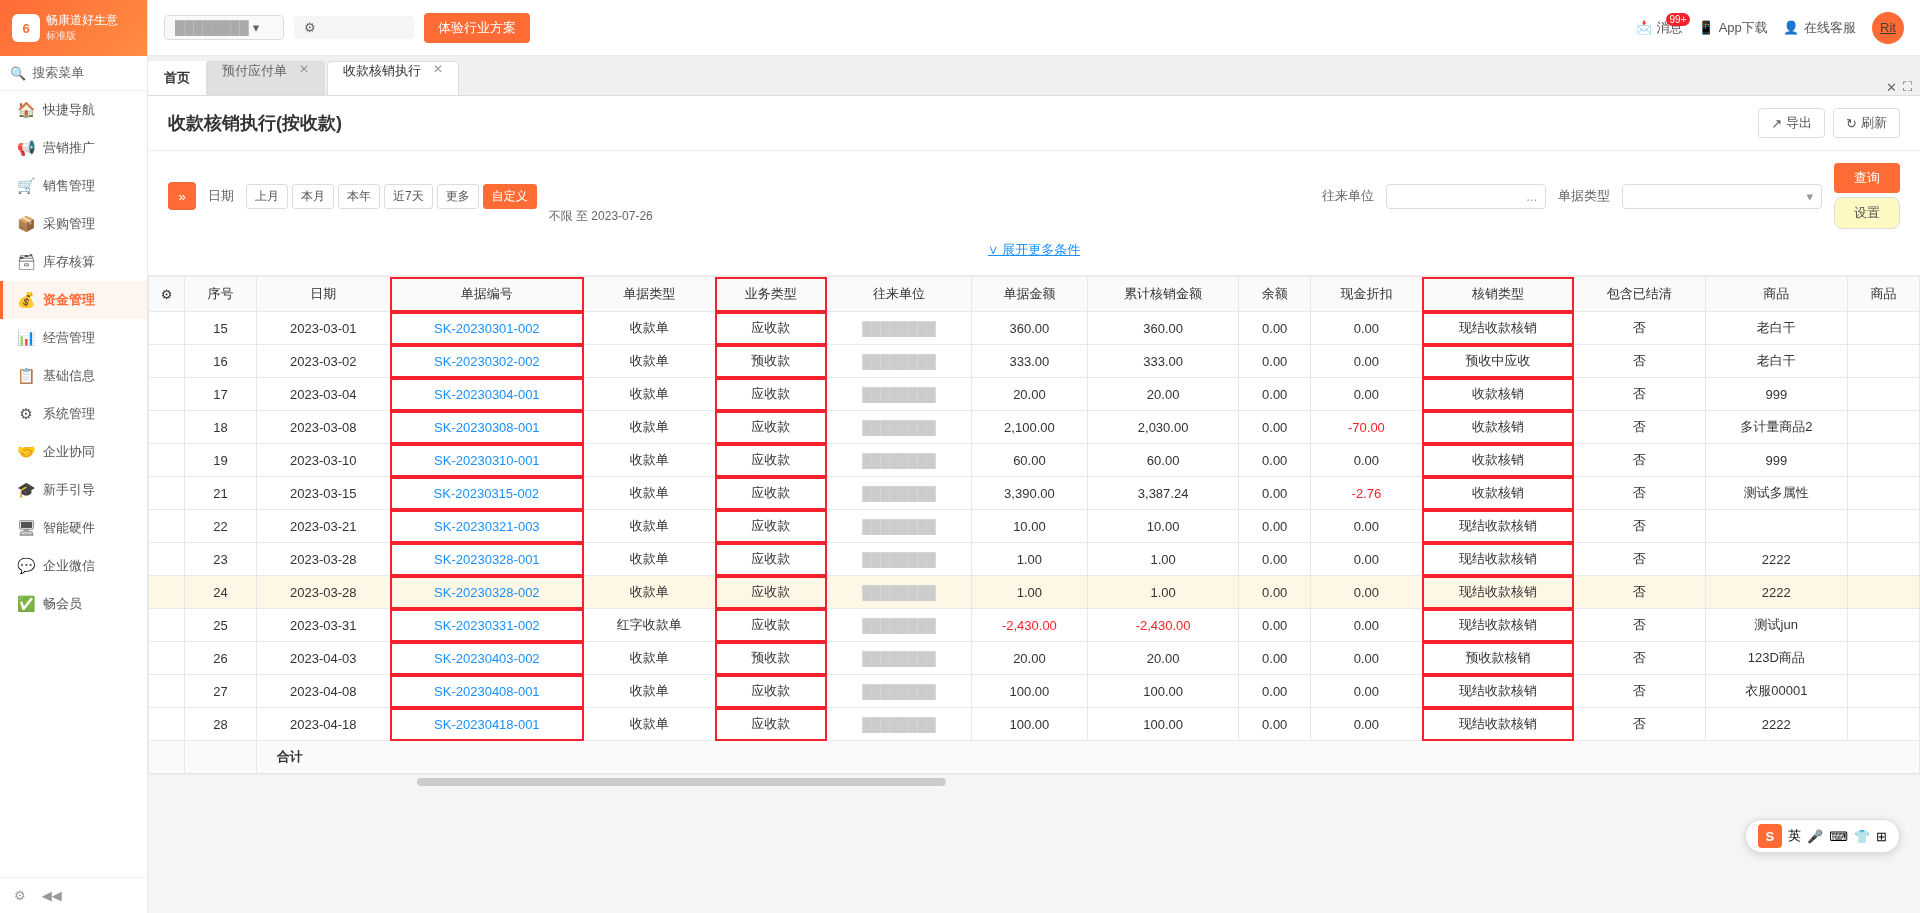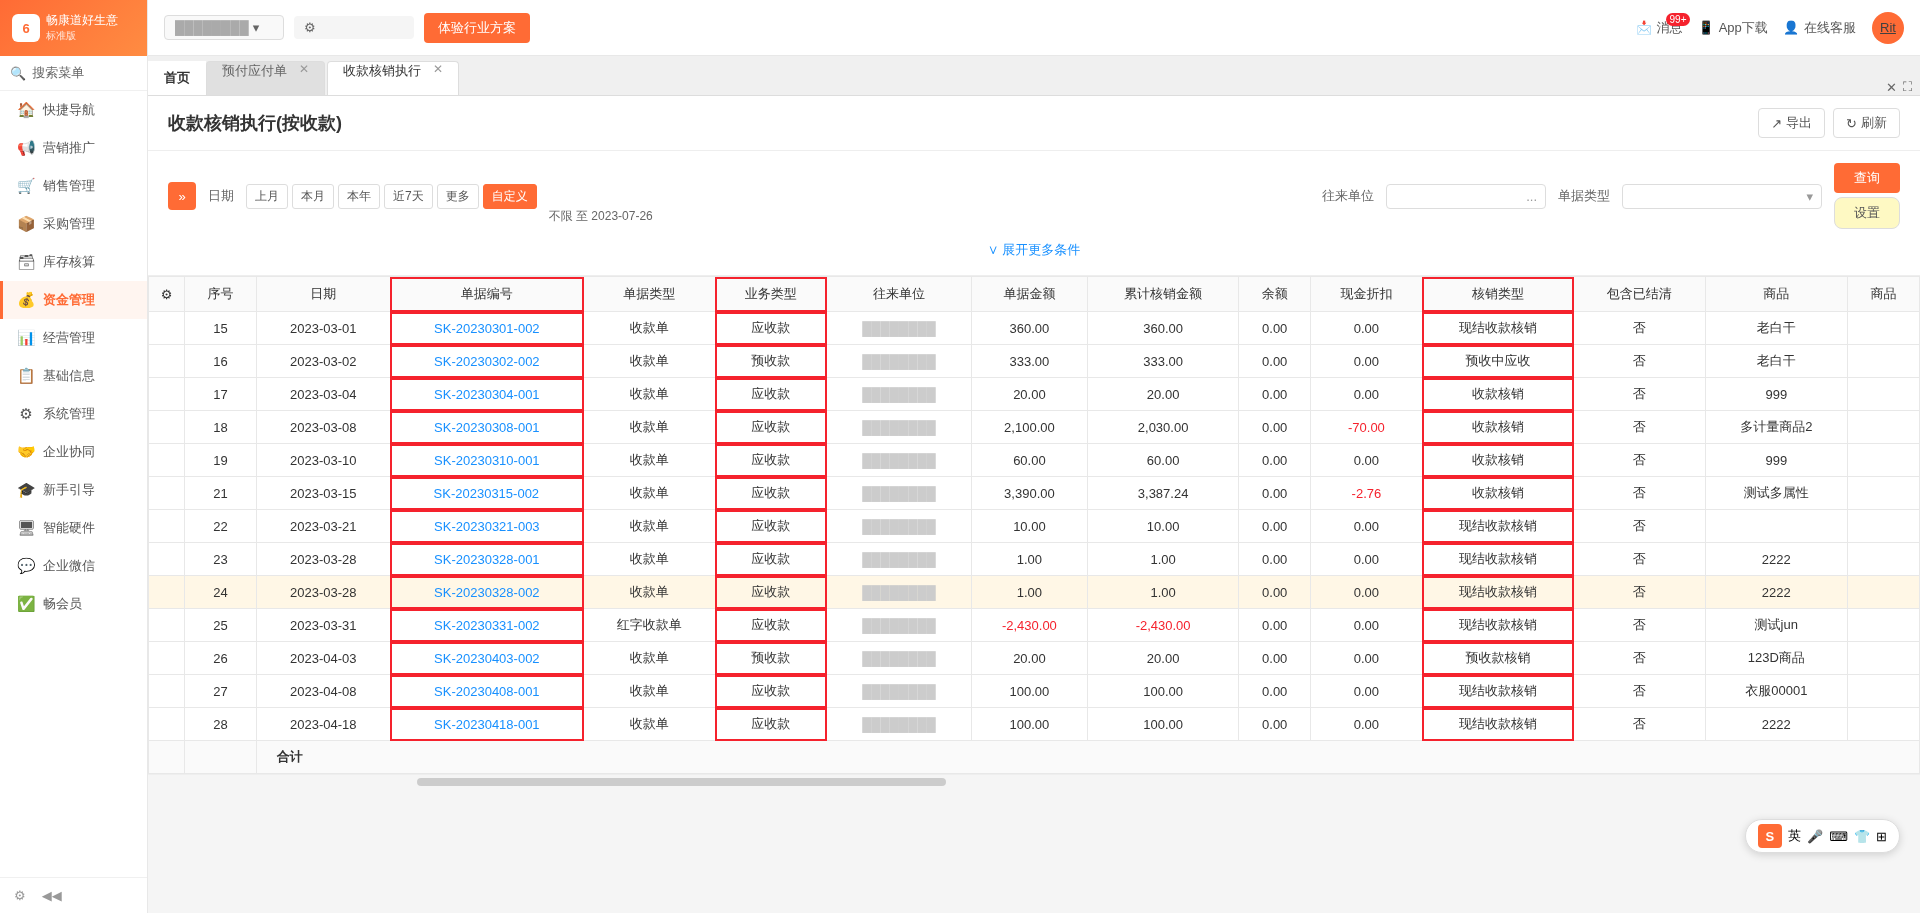--- a/index.html
+++ b/index.html
@@ -151,21 +151,21 @@
       min-width: 160px; justify-content: space-between; color: #999;
     }
     .filter-select-type {
       display: flex; align-items: center;
       border: 1px solid #ddd; border-radius: 4px;
       padding: 4px 8px; background: #fff; cursor: pointer;
       min-width: 200px; justify-content: space-between; color: #999;
     }
     .btn-query { background: #ff6b35; color: #fff; border: none; border-radius: 4px; padding: 6px 20px; cursor: pointer; font-size: 13px; }
     .btn-setting { background: #fef9c3; color: #555; border: 1px solid #ddd; border-radius: 8px; padding: 6px 16px; cursor: pointer; font-size: 13px; }
-    .expand-more { display: flex; align-items: flex-start; gap: 4px; color: #1890ff; cursor: pointer; font-size: 12px; justify-content: center; padding: 4px 0; }
+    .expand-more { display: flex; align-items: flex-start; gap: 4px; color: #1890ff; cursor: pointer; font-size: 12px; justify-content: center; padding: 4px 0; text-decoration: underline; }
 
     
     .table-container { background: #fff; margin: 0; overflow: auto; }
     table { width: 100%; border-collapse: collapse; min-width: 1400px; }
     th {
       background: #fafafa;
       border: 1px solid #e8e8e8;
       padding: 8px 10px;
       text-align: center;
       color: #333; font-weight: 500;

